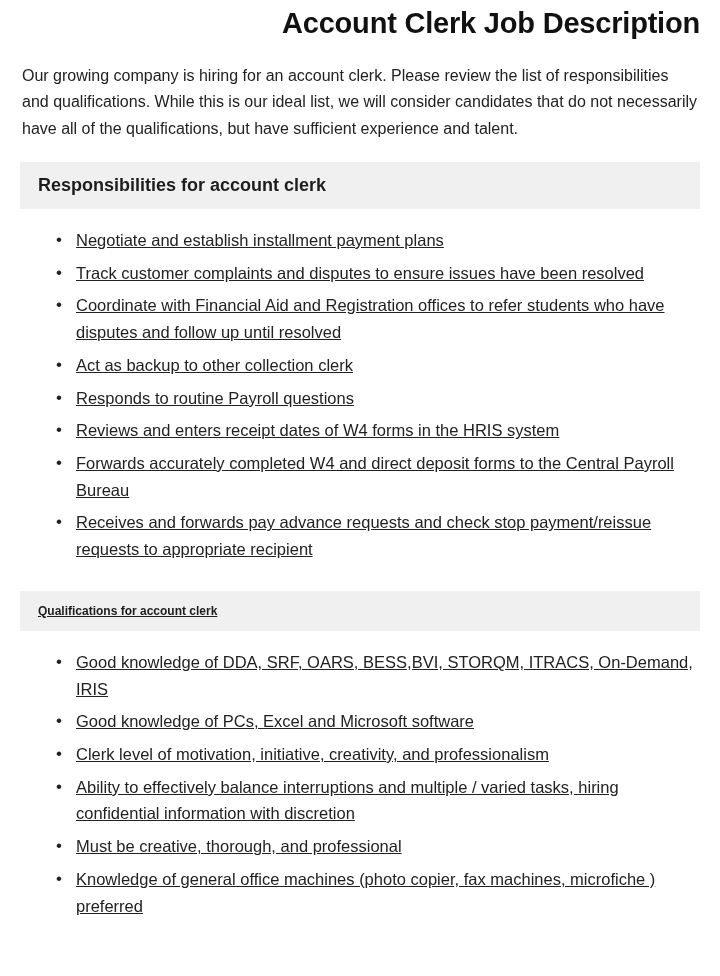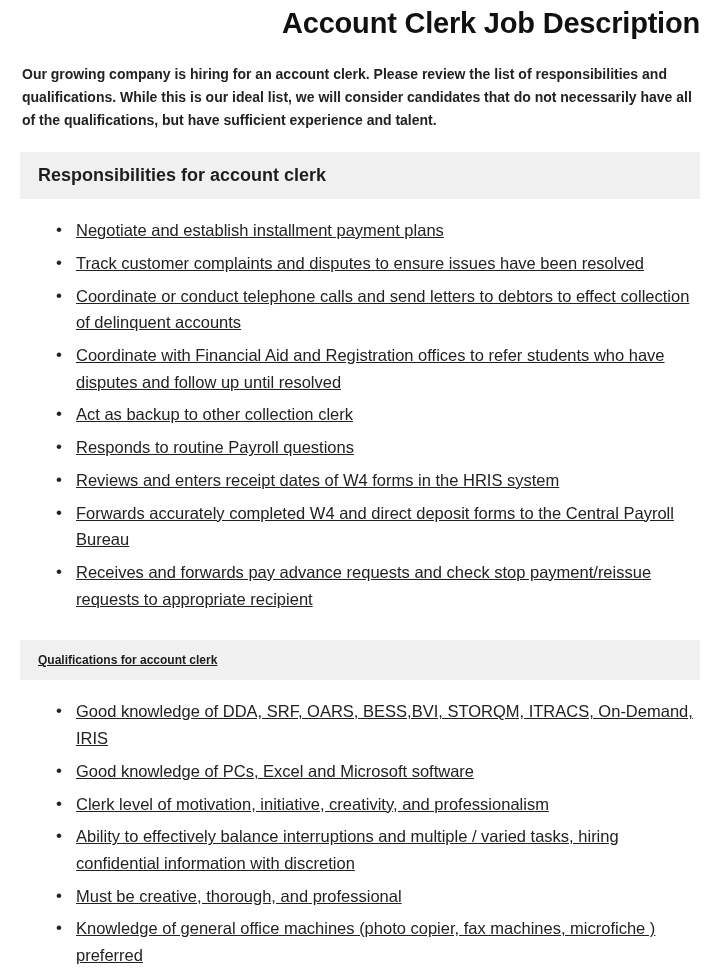--- a/index.html
+++ b/index.html
@@ -22,26 +22,25 @@
   .doc-title {
     font-size: 29px;
     font-weight: bold;
     text-align: right;
     letter-spacing: -0.2px;
     margin: 6px 0 22px 0;
     color: #111111;
     line-height: 1.2;
   }
   .intro {
-    font-size: 14px;
+    font-size: 16px;
     line-height: 1.65;
     color: #222222;
     margin: 12px 0 20px 0;
     padding: 0 2px;
-    font-weight: bold;
   }
   .section-header {
     background: #f0f0f0;
     font-size: 18px;
     font-weight: bold;
     color: #1d1d1d;
     padding: 13px 18px;
     box-sizing: border-box;
     margin: 0 0 8px 0;
   }
@@ -83,21 +82,20 @@
 
   <p class="intro">Our growing company is hiring for an account clerk. Please review the list of responsibilities and qualifications. While this is our ideal list, we will consider candidates that do not necessarily have all of the qualifications, but have sufficient experience and talent.</p>
 
   <div class="section-header">Responsibilities for account clerk</div>
 
   <div class="spacer-sm"></div>
 
   <ul class="items">
     <li>Negotiate and establish installment payment plans</li>
     <li>Track customer complaints and disputes to ensure issues have been resolved</li>
-    <li>Coordinate or conduct telephone calls and send letters to debtors to effect collection of delinquent accounts</li>
     <li>Coordinate with Financial Aid and Registration offices to refer students who have disputes and follow up until resolved</li>
     <li>Act as backup to other collection clerk</li>
     <li>Responds to routine Payroll questions</li>
     <li>Reviews and enters receipt dates of W4 forms in the HRIS system</li>
     <li>Forwards accurately completed W4 and direct deposit forms to the Central Payroll Bureau</li>
     <li>Receives and forwards pay advance requests and check stop payment/reissue requests to appropriate recipient</li>
   </ul>
 
   <div class="section-header sub">Qualifications for account clerk</div>
 

